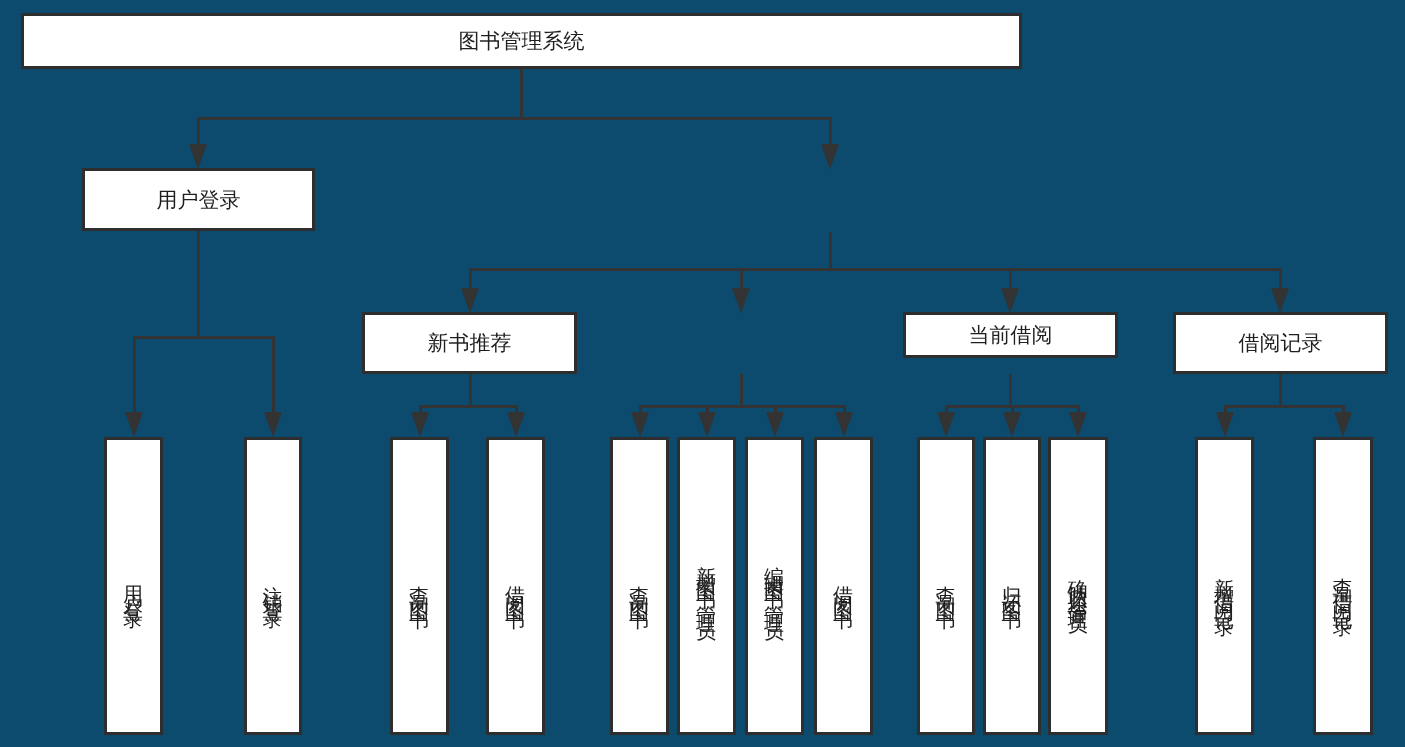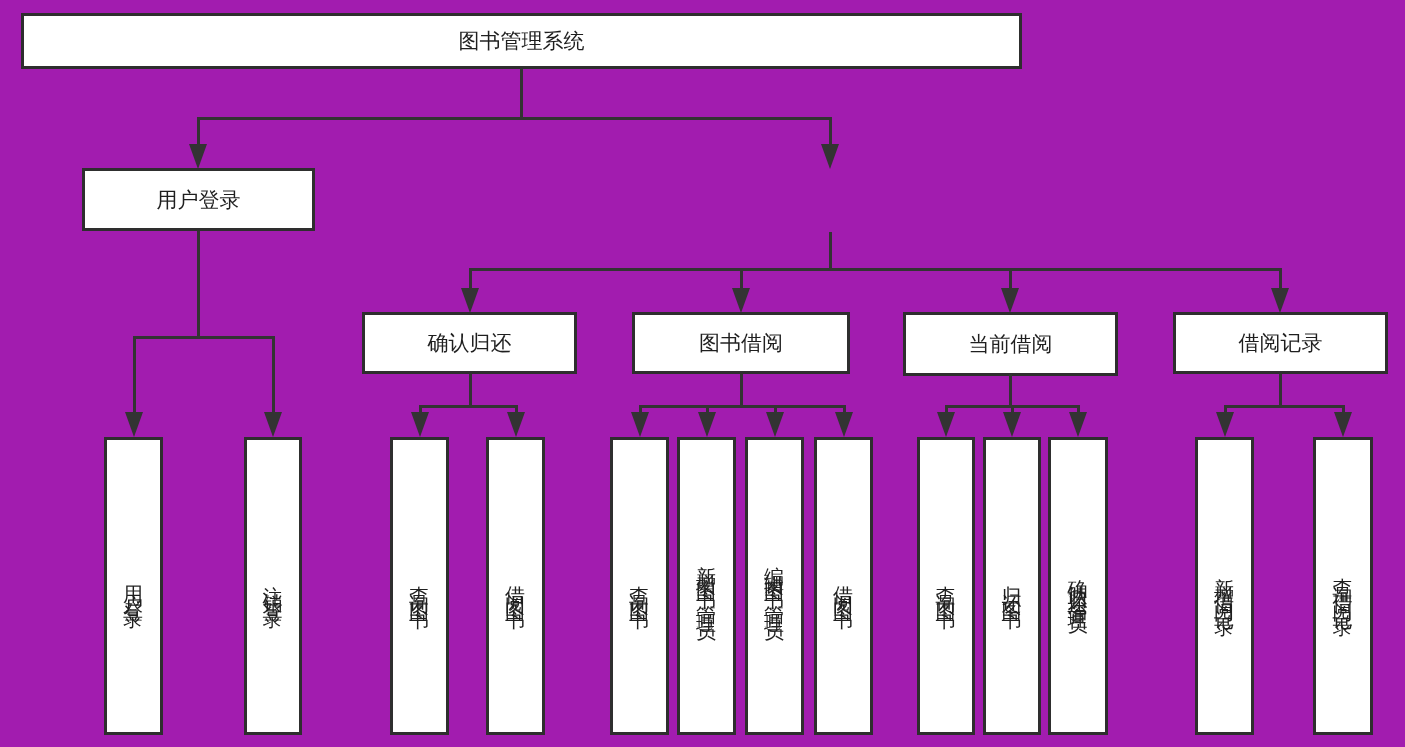--- a/index.html
+++ b/index.html
@@ -1,17 +1,17 @@
 <!DOCTYPE html>
 <html><head>
 <meta charset="utf-8">
 <style>
   html,body{margin:0;padding:0;background:#ffffff;}
   #canvas{
-    position:relative;width:1405px;height:747px;background:#a21caf;
+    position:relative;width:1405px;height:747px;background:#0c4a6e;
     font-family:"Liberation Sans","DejaVu Sans",sans-serif;overflow:hidden;
   }
   .box{
     position:absolute;box-sizing:border-box;border:3px solid #2e2e2e;background:#ffffff;
     display:flex;align-items:center;justify-content:center;
     color:#1f1f1f;font-size:21px;white-space:nowrap;
   }
   .leaf{font-size:20px;}
   .vtext{
     writing-mode:vertical-rl;text-orientation:mixed;
@@ -62,26 +62,23 @@
   <div class="vline" style="left:469px;top:268px;height:25px;"></div>
   <div class="arrow" style="left:461px;top:288px;"></div>
   <div class="vline" style="left:740px;top:268px;height:25px;"></div>
   <div class="arrow" style="left:732px;top:288px;"></div>
   <div class="vline" style="left:1009px;top:268px;height:25px;"></div>
   <div class="arrow" style="left:1001px;top:288px;"></div>
   <div class="vline" style="left:1279px;top:268px;height:25px;"></div>
   <div class="arrow" style="left:1271px;top:288px;"></div>
 
   <div class="box" style="left:362px;top:312px;width:215px;height:62px;">
-    <span>确认归还</span>
+    <span>新书推荐</span>
   </div>
-  <div class="box" style="left:632px;top:312px;width:218px;height:62px;">
-    <span>图书借阅</span>
-  </div>
-  <div class="box" style="left:903px;top:312px;width:215px;height:64px;">
+  <div class="box" style="left:903px;top:312px;width:215px;height:46px;">
     <span>当前借阅</span>
   </div>
   <div class="box" style="left:1173px;top:312px;width:215px;height:62px;">
     <span>借阅记录</span>
   </div>
 
   <div class="vline" style="left:469px;top:374px;height:33px;"></div>
   <div class="hline" style="left:419px;top:405px;width:99px;"></div>
   <div class="vline" style="left:419px;top:405px;height:12px;"></div>
   <div class="arrow" style="left:411px;top:412px;"></div>

